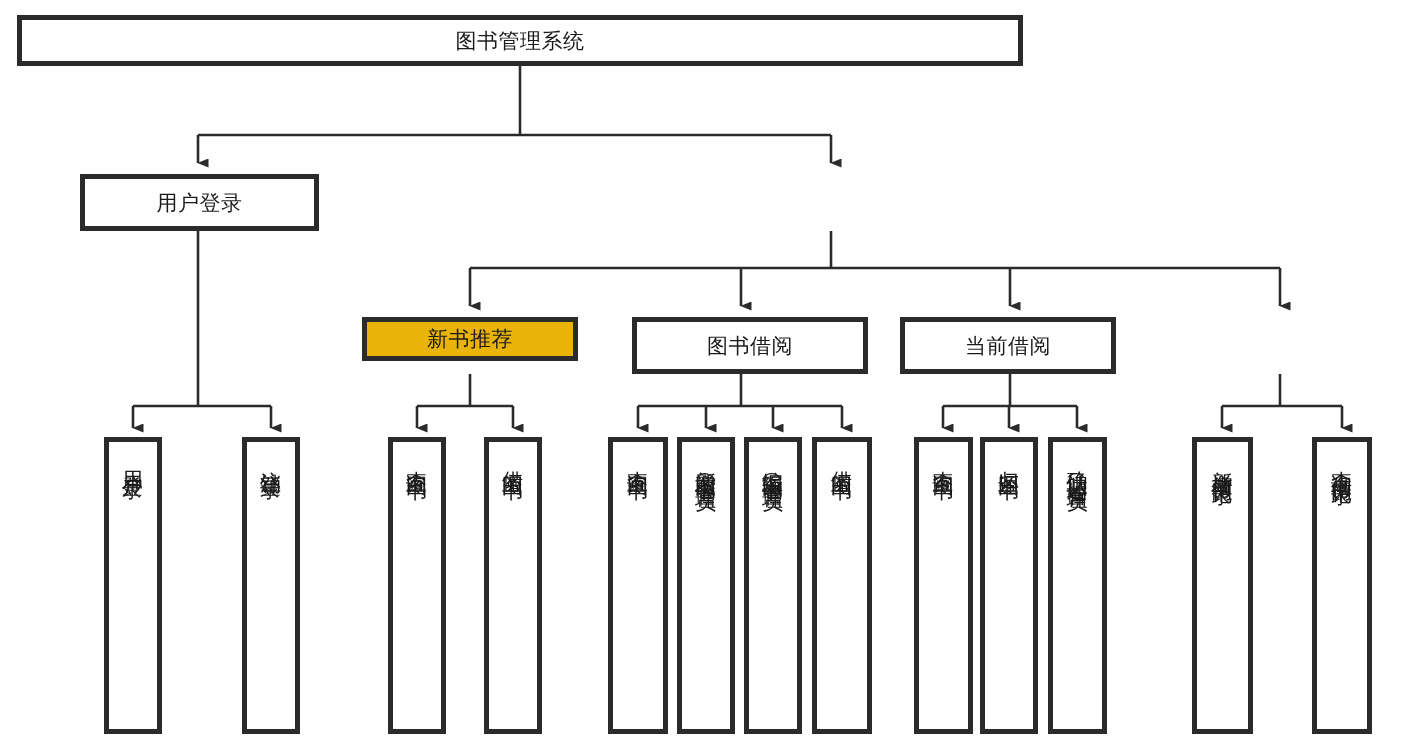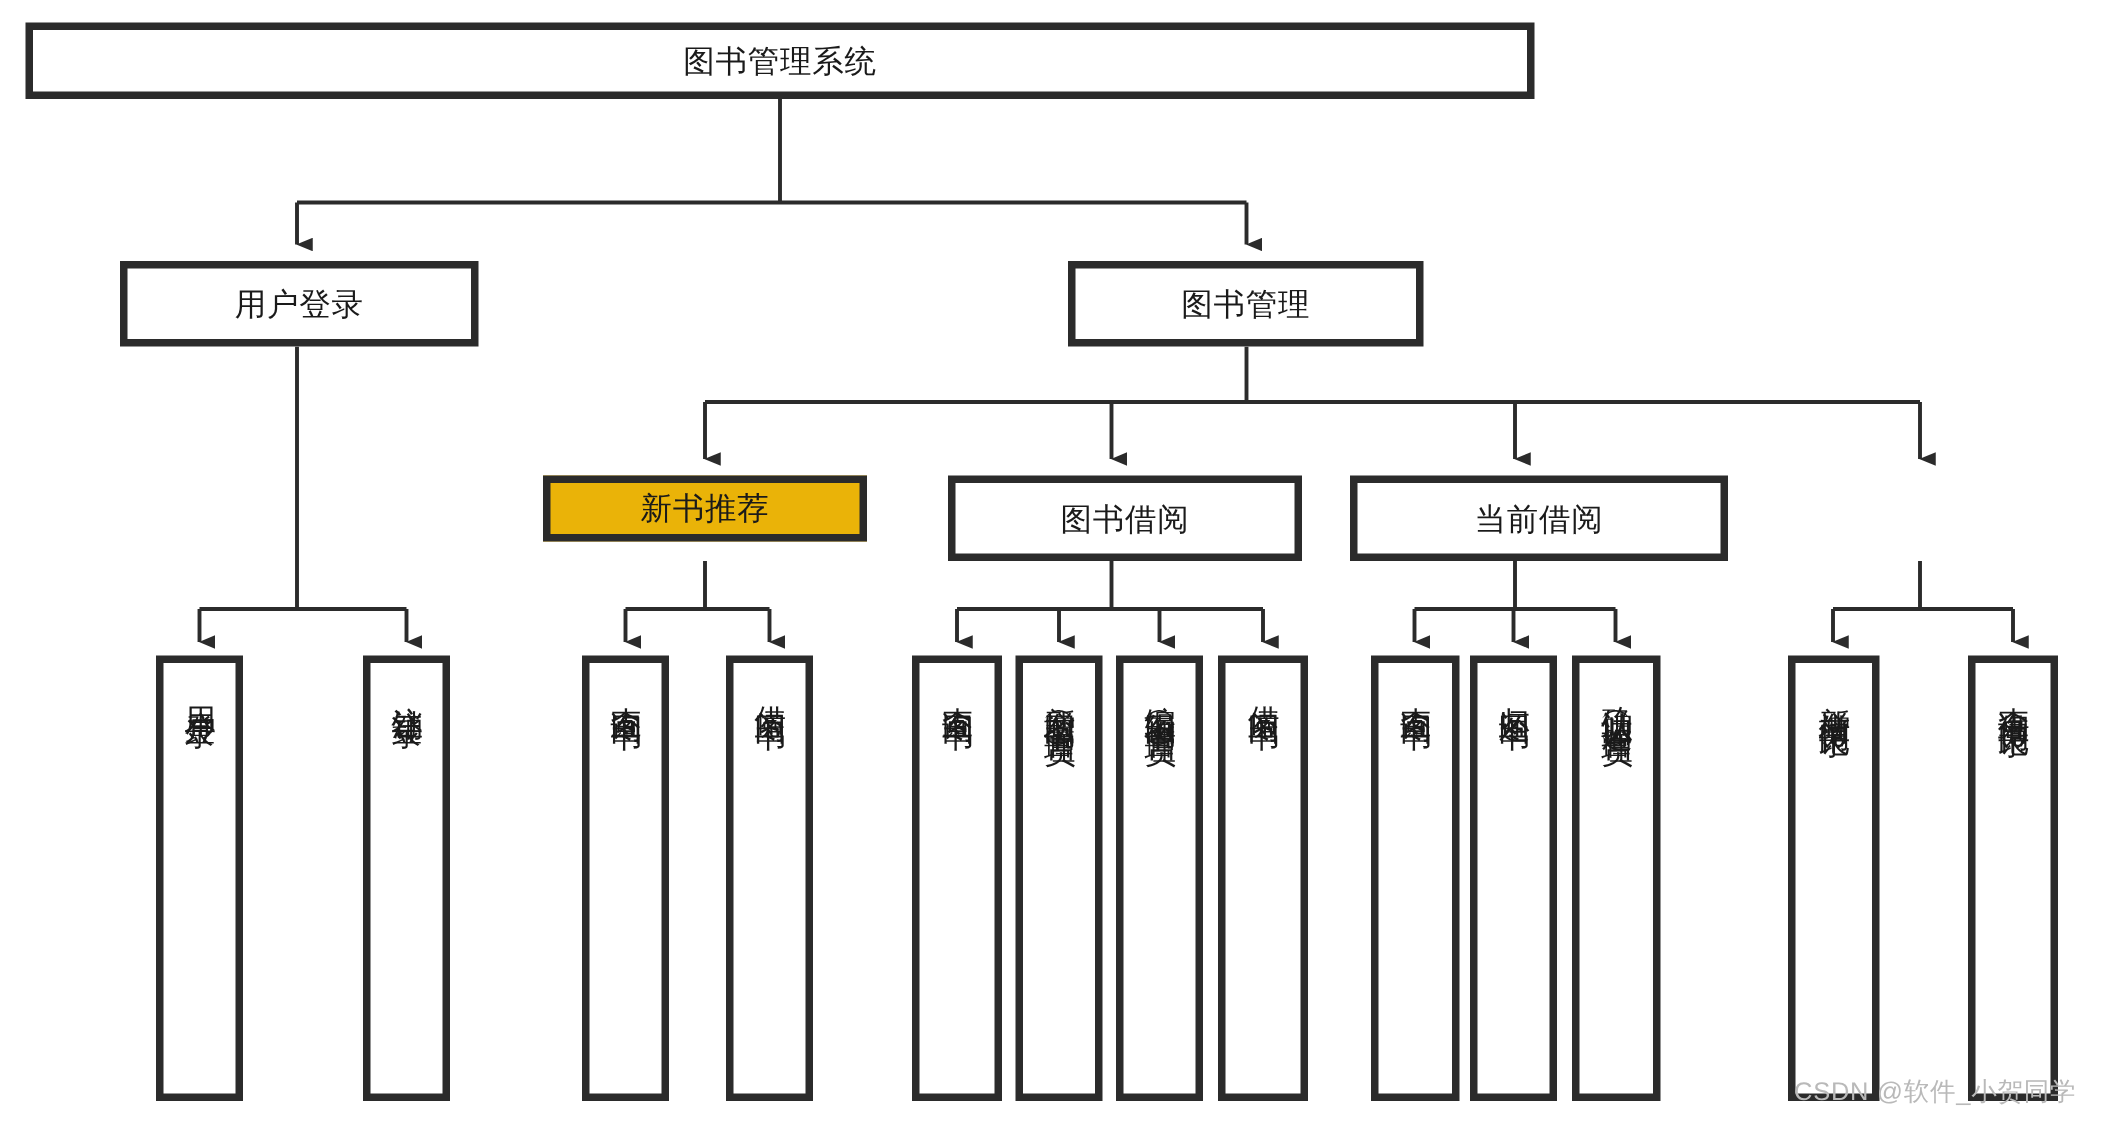--- a/index.html
+++ b/index.html
@@ -115,31 +115,28 @@
     </g>
   </svg>
 
   <div class="node h" style="left: 17px; top: 15px; width: 1006px; height: 51px; border-color: rgb(43, 43, 43); background: rgb(255, 255, 255); color: rgb(26, 26, 26);">
     <span>图书管理系统</span>
   </div>
 
   <div class="node h" style="left: 80px; top: 174px; width: 239px; height: 57px; border-color: rgb(43, 43, 43); background: rgb(255, 255, 255); color: rgb(26, 26, 26);">
     <span>用户登录</span>
   </div>
-  <div class="node h" style="left: 712px; top: 174px; width: 237px; height: 57px; border-color: rgb(43, 43, 43); background: rgb(255, 255, 255); color: rgb(26, 26, 26);">
-    <span>图书管理</span>
-  </div>
 
   <div class="node h" style="left: 362px; top: 317px; width: 216px; height: 44px; border-color: rgb(43, 43, 43); background: #eab308; color: rgb(26, 26, 26);">
     <span>新书推荐</span>
   </div>
   <div class="node h" style="left: 632px; top: 317px; width: 236px; height: 57px; border-color: rgb(43, 43, 43); background: rgb(255, 255, 255); color: rgb(26, 26, 26);">
     <span>图书借阅</span>
   </div>
-  <div class="node h" style="left: 900px; top: 317px; width: 252px; height: 57px; border-color: rgb(43, 43, 43); background: rgb(255, 255, 255); color: rgb(26, 26, 26);">
+  <div class="node h" style="left: 900px; top: 317px; width: 216px; height: 57px; border-color: rgb(43, 43, 43); background: rgb(255, 255, 255); color: rgb(26, 26, 26);">
     <span>当前借阅</span>
   </div>
 
   <div class="node v" style="left: 104px; top: 437px; width: 58px; height: 297px; border-color: rgb(43, 43, 43); background: rgb(255, 255, 255); color: rgb(26, 26, 26);">
     <span class="vtext">用户登录</span>
   </div>
   <div class="node v" style="left: 242px; top: 437px; width: 58px; height: 297px; border-color: rgb(43, 43, 43); background: rgb(255, 255, 255); color: rgb(26, 26, 26);">
     <span class="vtext">注销登录</span>
   </div>
   <div class="node v" style="left: 388px; top: 437px; width: 58px; height: 297px; border-color: rgb(43, 43, 43); background: rgb(255, 255, 255); color: rgb(26, 26, 26);">
@@ -169,14 +166,13 @@
   <div class="node v" style="left: 1048px; top: 437px; width: 59px; height: 297px; border-color: rgb(43, 43, 43); background: rgb(255, 255, 255); color: rgb(26, 26, 26);">
     <span class="vtext">确认归还（管理员）</span>
   </div>
   <div class="node v" style="left: 1192px; top: 437px; width: 61px; height: 297px; border-color: rgb(43, 43, 43); background: rgb(255, 255, 255); color: rgb(26, 26, 26);">
     <span class="vtext">新增借阅记录</span>
   </div>
   <div class="node v" style="left: 1312px; top: 437px; width: 60px; height: 297px; border-color: rgb(43, 43, 43); background: rgb(255, 255, 255); color: rgb(26, 26, 26);">
     <span class="vtext">查询借阅记录</span>
   </div>
 
-  <div class="watermark" style="left: 1196px; top: 716px; color: rgb(185, 185, 185);">CSDN @软件_小贺同学</div>
 </div>
 
 </body></html>

